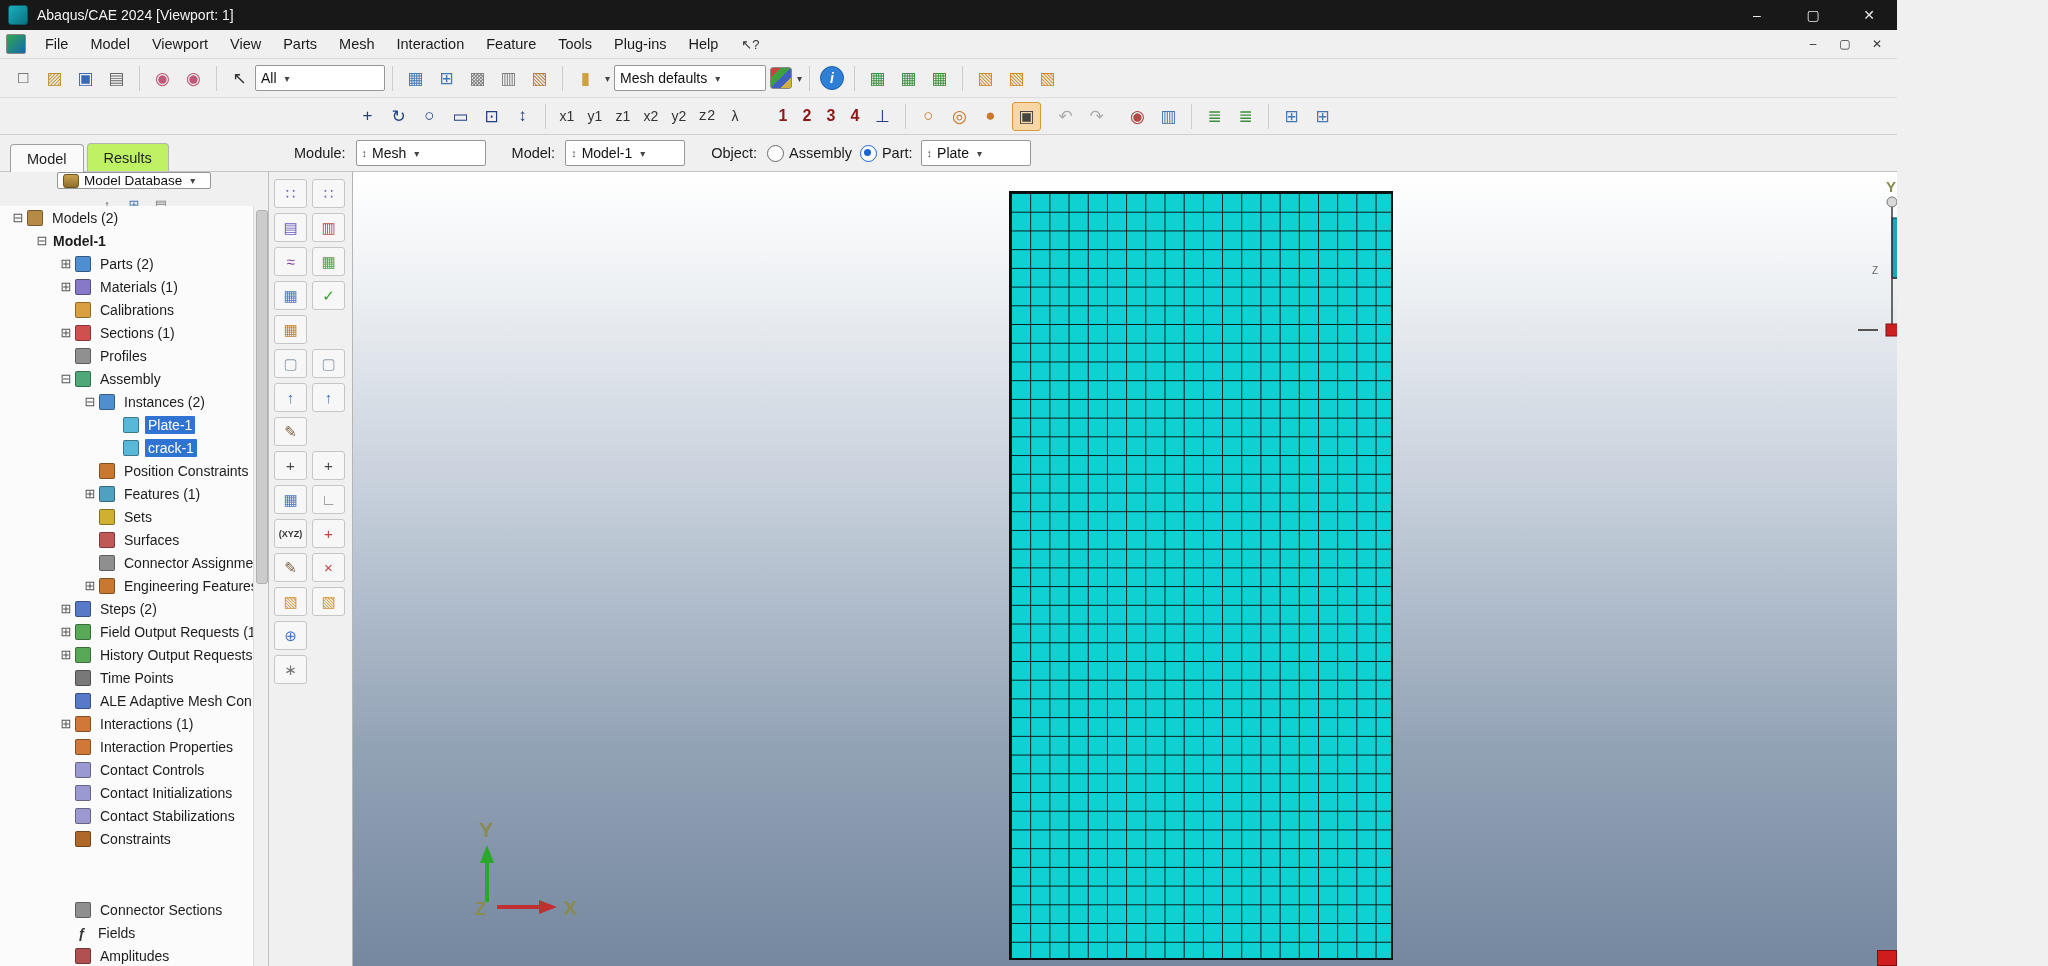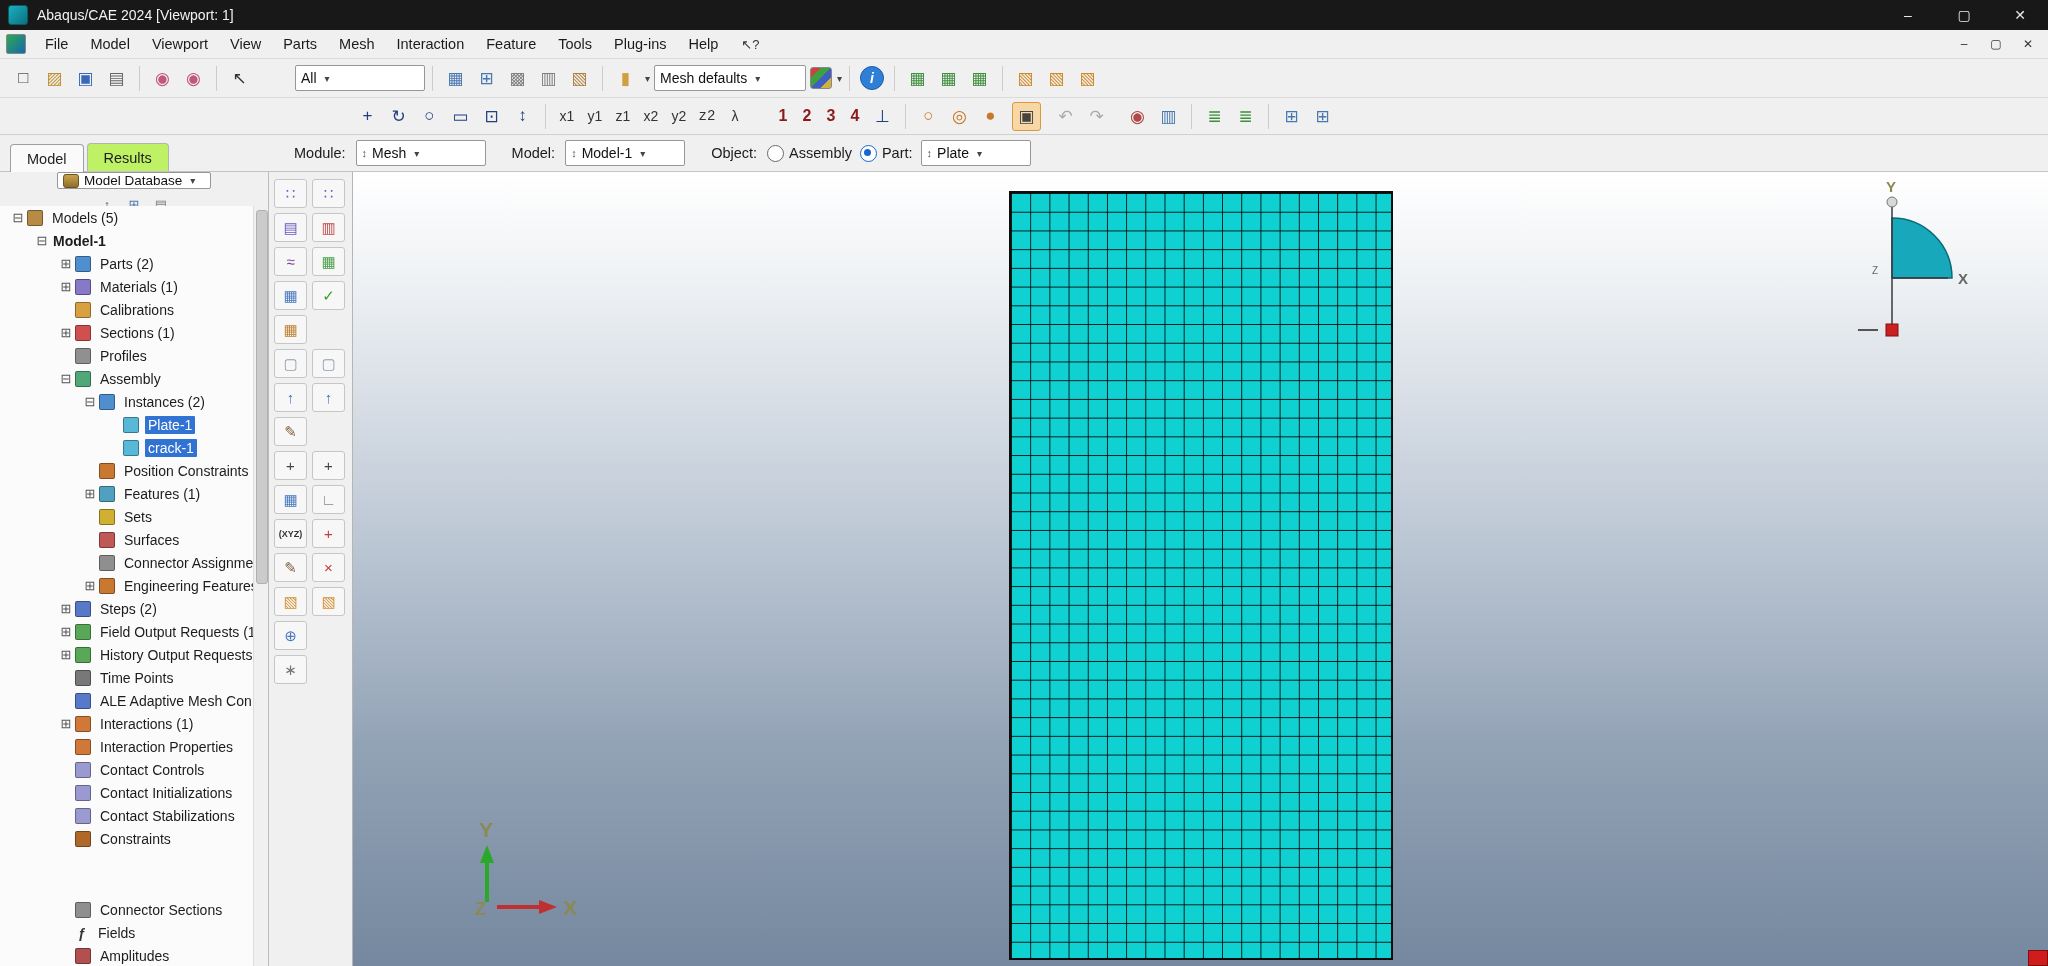--- a/index.html
+++ b/index.html
@@ -1,17 +1,17 @@
 <!DOCTYPE html>
 <html><head>
 <meta charset="utf-8">
 <style>
   html,body{margin:0;padding:0;}
   body{width:2048px;height:966px;overflow:hidden;font-family:"Liberation Sans",sans-serif;background:#f0f0f0;-webkit-font-smoothing:antialiased;}
-  .app{width:2048px;height:966px;display:flex;flex-direction:column;}
+  .app{width:1897px;height:966px;display:flex;flex-direction:column;}
 
   
   .titlebar{height:30px;background:#181818;color:#fff;display:flex;align-items:center;flex:0 0 auto;}
   .title-logo{width:18px;height:18px;margin:0 9px 0 8px;border-radius:3px;background:linear-gradient(135deg,#19b0c0,#0c7080);border:1px solid #0a5a66;}
   .title-text{font-size:14px;color:#f2f2f2;}
   .win-btns{margin-left:auto;display:flex;height:100%;}
   .win-btn{width:56px;height:100%;display:flex;align-items:center;justify-content:center;color:#e8e8e8;font-size:14px;}
 
   
   .menubar{height:28px;background:#f0f0f0;display:flex;align-items:center;font-size:14.5px;color:#1b1b1b;border-bottom:1px solid #dadada;flex:0 0 auto;}
@@ -127,21 +127,21 @@
         <div class="tbicon" style="color: rgb(56, 104, 184);">▣</div>
         <div class="tbicon" style="color: rgb(102, 102, 102);">▤</div>
       </span>
     <span class="sep"></span>
     <span id="tb1-session" style="display:flex;">
         <div class="tbicon" style="color: rgb(192, 88, 120);">◉</div>
         <div class="tbicon" style="color: rgb(192, 88, 120);">◉</div>
       </span>
     <span class="sep"></span>
     <div class="tbicon">↖</div>
-    <div class="combo" style="width:118px;margin-left:40px;">
+    <div class="combo" style="width:118px;">
       <span class="cval">All</span>
       <span class="caret">▾</span>
     </div>
     <span class="sep"></span>
     <span id="tb1-view" style="display:flex;">
         <div class="tbicon" style="color: rgb(72, 120, 176);">▦</div>
         <div class="tbicon" style="color: rgb(72, 120, 176);">⊞</div>
         <div class="tbicon" style="color: rgb(128, 128, 128);">▩</div>
         <div class="tbicon" style="color: rgb(128, 128, 128);">▥</div>
         <div class="tbicon" style="color: rgb(176, 128, 64);">▧</div>
@@ -277,21 +277,21 @@
             <div class="tbicon small" style="color: rgb(68, 68, 68);">↕</div>
             <div class="tbicon small" style="color: rgb(72, 120, 176);">⊞</div>
             <div class="tbicon small" style="color: rgb(128, 128, 128);">▤</div>
           </span>
         <div class="tbicon small" style="margin-left:auto;color:#555;">▼</div>
       </div>
       <div class="tree" id="tree-root">
           <div class="trow" style="padding-left: 10px;">
             <span class="expander">⊟</span>
             <span class="ticon" style="background: rgb(181, 139, 70); border: 1px solid rgba(0, 0, 0, 0.35);"></span>
-            <span class="tlabel">Models (5)</span>
+            <span class="tlabel">Models (2)</span>
           </div>
           <div class="trow" style="padding-left: 34px;">
             <span class="expander">⊟</span>
             <span class="tlabel bold">Model-1</span>
           </div>
           <div class="trow" style="padding-left: 58px;">
             <span class="expander">⊞</span>
             <span class="ticon" style="background: rgb(79, 143, 208); border: 1px solid rgba(0, 0, 0, 0.35);"></span>
             <span class="tlabel">Parts (2)</span>
           </div>

